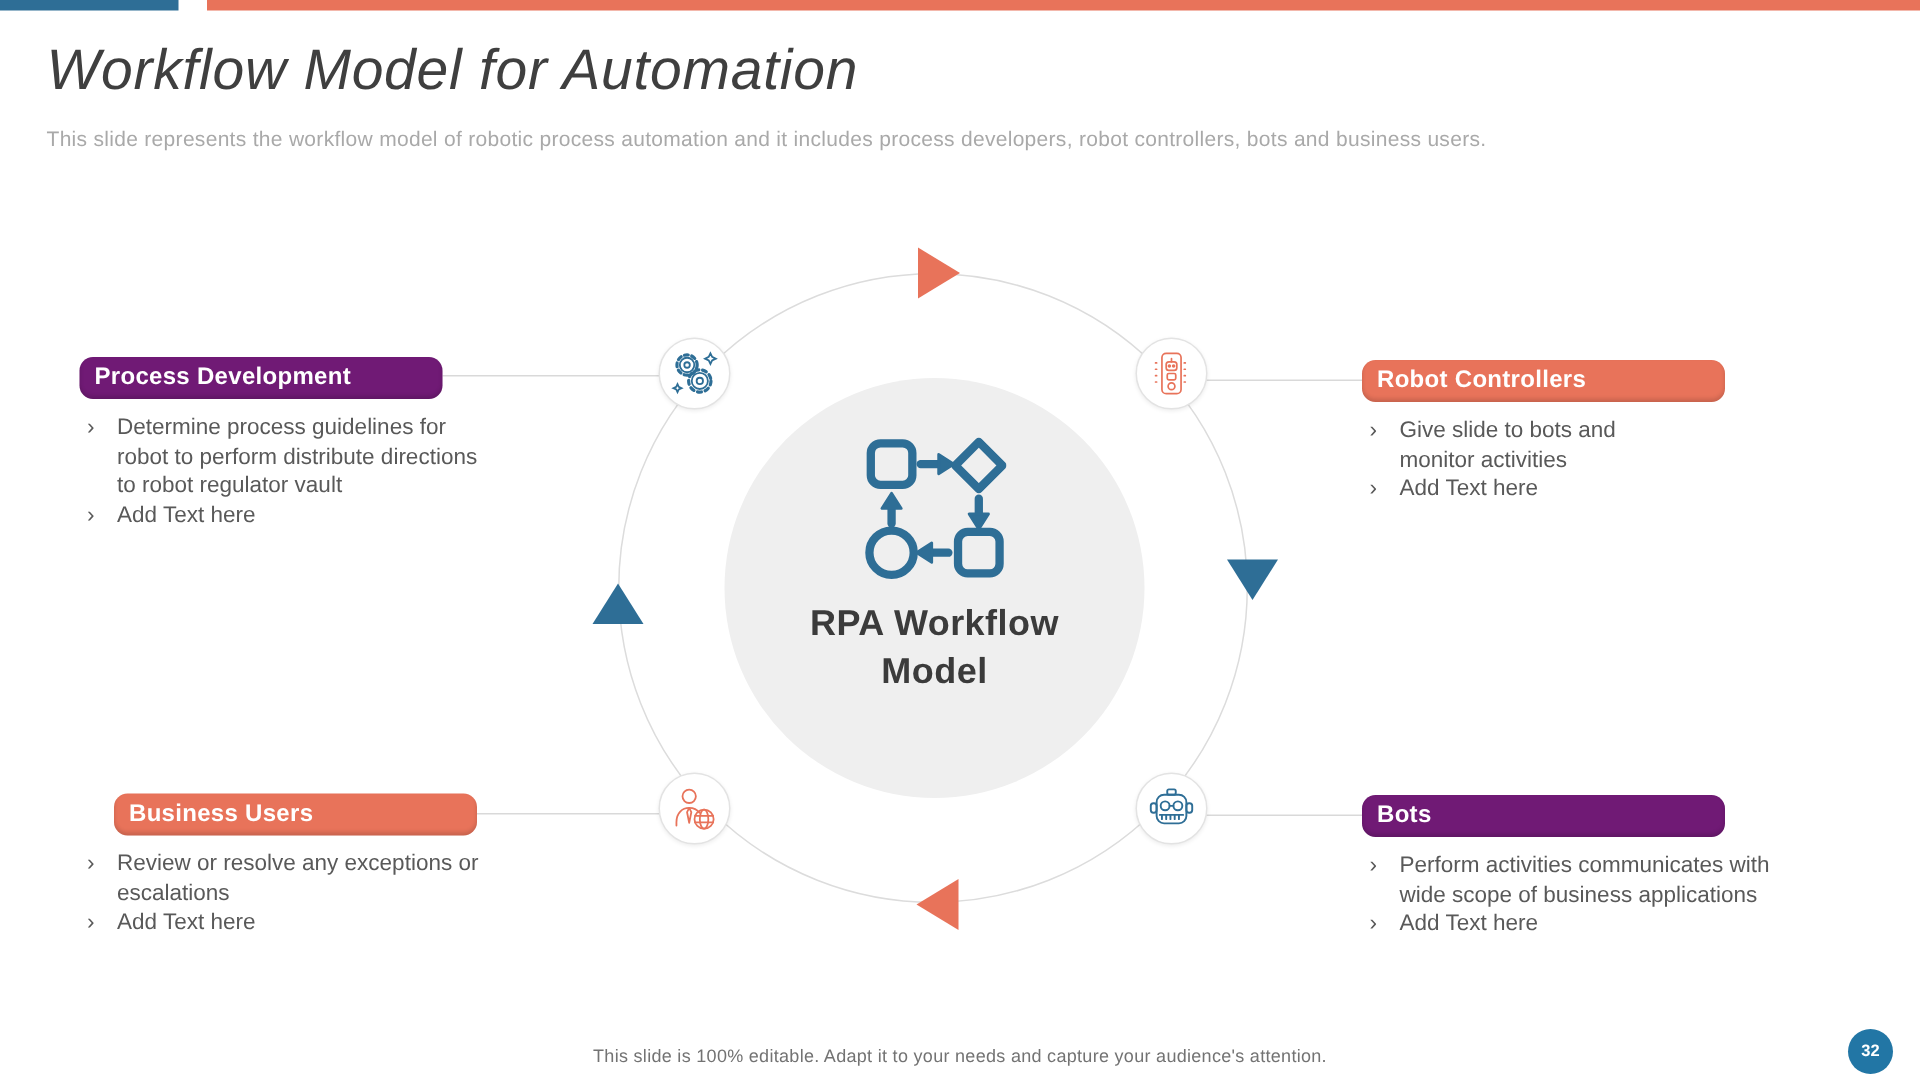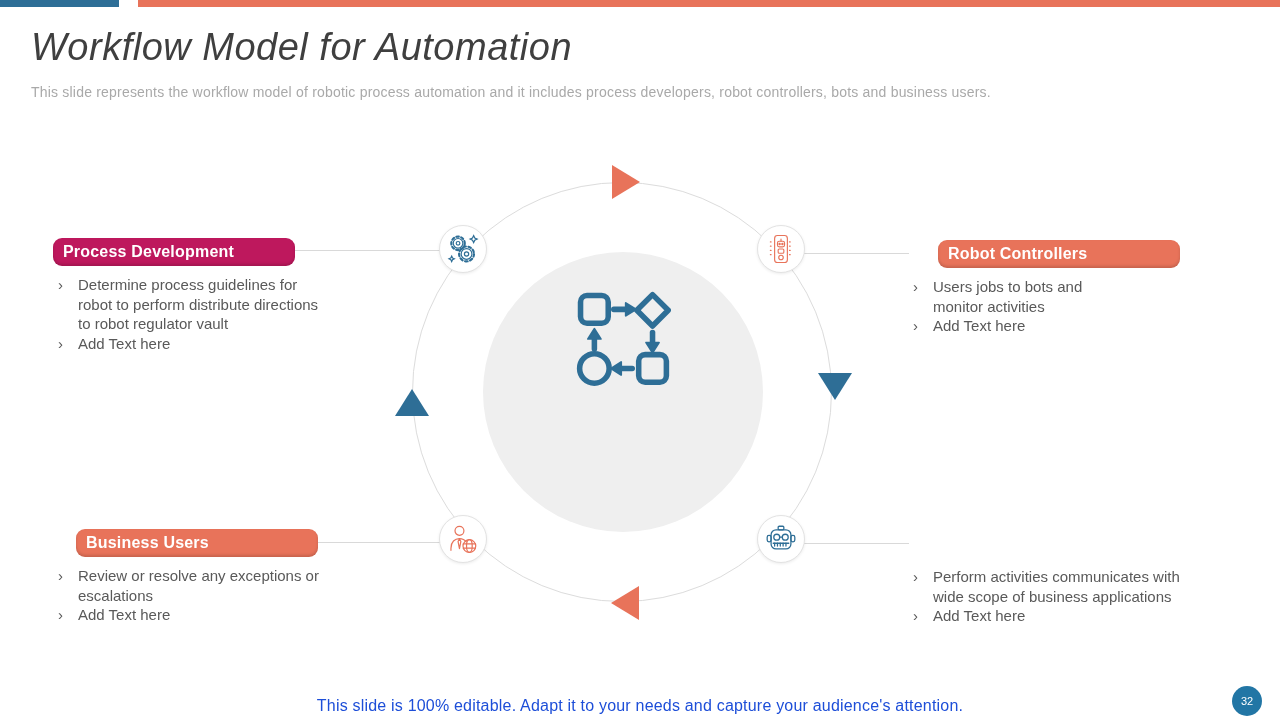--- a/index.html
+++ b/index.html
@@ -66,46 +66,46 @@
   .tri-bottom { left: 611px; top: 586px; border-right: 28px solid #e8735a; border-top: 17px solid transparent; border-bottom: 17px solid transparent; }
   .tri-left   { left: 395px; top: 389px; border-bottom: 27px solid #2e6e96; border-left: 17.5px solid transparent; border-right: 17.5px solid transparent; }
 
   
   .pill {
     position: absolute; width: 242px; height: 28px; border-radius: 9px;
     color: #ffffff; font-size: 16px; font-weight: 700;
     display: flex; align-items: center; padding-left: 10px; letter-spacing: 0.2px;
     box-shadow: inset 0 -2px 3px rgba(0,0,0,0.15);
   }
-  .pill-blue   { background: #be185d; }
+  .pill-blue   { background: #701a75; }
   .pill-orange { background: #e8735a; }
   .pill-pd   { left: 53px;  top: 238px; }
-  .pill-rc   { left: 908px; top: 240px; margin-left: 30px; }
+  .pill-rc   { left: 908px; top: 240px; }
   .pill-bu   { left: 53px;  top: 529px; margin-left: 23px; }
   .pill-bots { left: 908px; top: 530px; }
 
   
   .blist { position: absolute; list-style: none; }
   .blist li { display: flex; font-size: 15px; color: #595959; line-height: 19.5px; }
   .blist .marker { width: 20px; flex: 0 0 20px; color: #595959; }
   .blist .btext { flex: 1; }
   .list-pd   { left: 58px;  top: 275px; width: 268px; }
   .list-rc   { left: 913px; top: 277px; width: 208px; }
   .list-bu   { left: 58px;  top: 566px; width: 268px; }
   .list-bots { left: 913px; top: 567px; width: 300px; }
 
   
   .footer-note {
     position: absolute; left: 0; right: 0; top: 697px;
-    text-align: center; font-size: 16px; color: #1d4ed8; letter-spacing: 0.2px;
+    text-align: center; font-size: 12px; color: #737373; letter-spacing: 0.2px;
   }
   .page-badge {
     position: absolute; left: 1232px; top: 686px; width: 30px; height: 30px;
     background: #2276a5; border-radius: 50%;
-    color: #fff; font-size: 11px; font-weight: 400;
+    color: #fff; font-size: 11px; font-weight: 700;
     display: flex; align-items: center; justify-content: center;
   }
 </style>
 </head>
 <body>
 
 <div class="slide">
 
   <div class="topbar-blue"></div>
   <div class="topbar-orange"></div>
@@ -129,20 +129,21 @@
         <path d="M84 5 L101 22 L84 39 L67 22 Z"></path>
         <path d="M84 46 V57"></path>
           <path d="M77 57 H91 L84 68 Z" fill="#2e6e96" stroke-width="2"></path>
         <rect x="69" y="70" width="30" height="30" rx="7"></rect>
         <path d="M62 85 H50"></path>
           <path d="M50 78 V92 L39 85 Z" fill="#2e6e96" stroke-width="2"></path>
         <circle cx="21" cy="85" r="16"></circle>
         <path d="M21 64 V53"></path>
           <path d="M14 53 H28 L21 42 Z" fill="#2e6e96" stroke-width="2"></path>
       </svg>
+      <div class="center-label">RPA Workflow Model</div>
     </div>
 
     <div class="node node-tl">
       <svg width="34" height="34" viewBox="0 0 48 48" fill="none" stroke="#2e6e96" stroke-width="1.7" stroke-linecap="round">
         <circle cx="17" cy="16" r="9.5" stroke-width="3" stroke-dasharray="3.6 3.4"></circle>
         <circle cx="17" cy="16" r="6.8"></circle>
         <circle cx="17" cy="16" r="2.6"></circle>
         <circle cx="29" cy="31" r="10.5" stroke-width="3" stroke-dasharray="3.8 3.6"></circle>
         <circle cx="29" cy="31" r="7.6"></circle>
         <circle cx="29" cy="31" r="3"></circle>
@@ -209,21 +210,21 @@
       <span class="btext">Add Text here</span>
     </li>
   </ul>
 
   <div class="pill pill-orange pill-rc">
     <span>Robot Controllers</span>
   </div>
   <ul class="blist list-rc">
     <li>
       <span class="marker">›</span>
-      <span class="btext">Users jobs to bots and monitor activities</span>
+      <span class="btext">Give slide to bots and monitor activities</span>
     </li>
     <li>
       <span class="marker">›</span>
       <span class="btext">Add Text here</span>
     </li>
   </ul>
 
   <div class="pill pill-orange pill-bu">
     <span>Business Users</span>
   </div>
@@ -231,20 +232,23 @@
     <li>
       <span class="marker">›</span>
       <span class="btext">Review or resolve any exceptions or escalations</span>
     </li>
     <li>
       <span class="marker">›</span>
       <span class="btext">Add Text here</span>
     </li>
   </ul>
 
+  <div class="pill pill-blue pill-bots">
+    <span>Bots</span>
+  </div>
   <ul class="blist list-bots">
     <li>
       <span class="marker">›</span>
       <span class="btext">Perform activities communicates with wide scope of business applications</span>
     </li>
     <li>
       <span class="marker">›</span>
       <span class="btext">Add Text here</span>
     </li>
   </ul>

